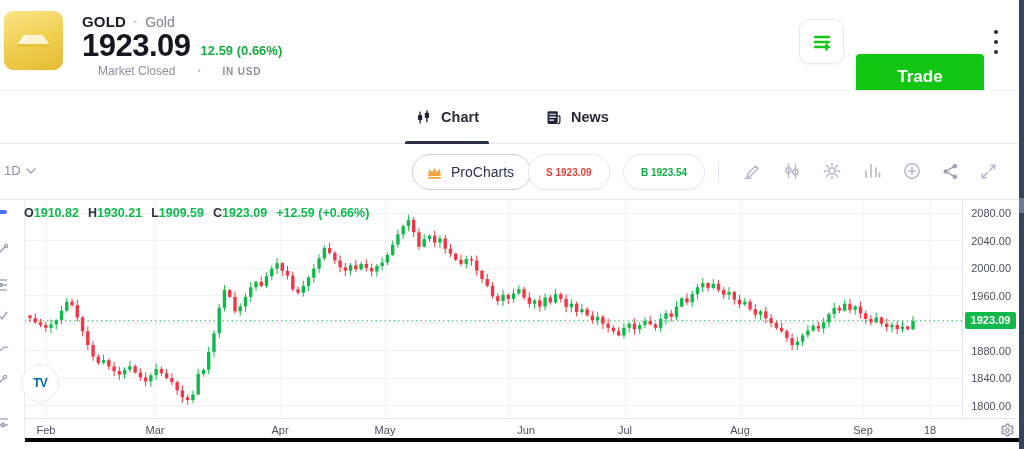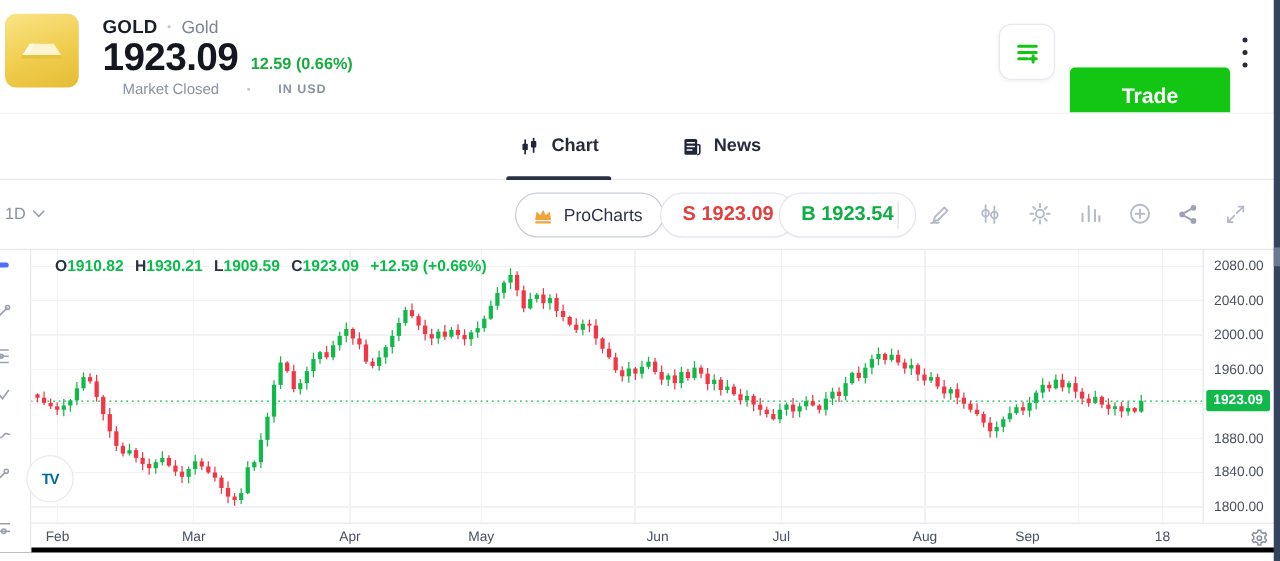--- a/index.html
+++ b/index.html
@@ -43,31 +43,31 @@
        background:#2a3145; border-radius:2px 2px 0 0; }
 
   
   #chart-toolbar { left:0; top:145px; width:1024px; height:55px; border-bottom:1px solid #e8e9ef; background:#fff; }
   #timeframe { position:absolute; left:4px; top:18px; display:flex; align-items:center; gap:5px;
        color:#8a90a3; font-size:13px; cursor:pointer; }
   #procharts-button { position:absolute; left:412px; top:9px; height:36px; padding:0 16px 0 13px;
        display:flex; align-items:center; gap:8px; border:1.5px solid #c9cede; border-radius:18px;
        background:#fff; font-size:14px; color:#2b3250; cursor:pointer; font-family:"Liberation Sans",sans-serif; }
   .quote-pill { position:absolute; top:9px; height:36px; padding:16px 17px; display:flex; align-items:center;
-       border:1px solid #e4e7ee; border-radius:18px; background:#fff; font-size:16px; font-weight:700;
+       border:1px solid #e4e7ee; border-radius:18px; background:#fff; font-size:10px; font-weight:700;
        cursor:pointer; box-shadow:0 1px 2px rgba(40,50,80,.04); font-family:"Liberation Sans",sans-serif; }
   #sell-pill { left:528px; color:#e2403c; }
   #buy-pill  { left:623px; color:#0fae43; }
   #toolbar-divider { position:absolute; left:718px; top:16px; width:1px; height:22px; background:#dfe2ea; }
   .tool-icon { position:absolute; top:15px; width:22px; height:22px; color:#b4b9c9; cursor:pointer;
        display:flex; align-items:center; justify-content:center; }
 
   
   #chart-svg { position:absolute; left:0; top:200px; }
-  #ohlc-legend { left:44px; top:206px; font-size:12.5px; font-weight:700; color:#2c3140;
+  #ohlc-legend { left:24px; top:206px; font-size:12.5px; font-weight:700; color:#2c3140;
        display:flex; gap:9px; z-index:5; }
   #ohlc-legend .val { color:#0abc4a; }
   #ohlc-legend .grp b { color:#2c3140; font-weight:700; }
   #left-tools { left:0; top:200px; width:25px; height:242px; background:#fff;
        border-right:1px solid #e7e9ef; overflow:hidden; z-index:4; }
   .ltool { position:absolute; left:-8px; color:#9aa0b1; cursor:pointer; }
   #active-tool-dash { position:absolute; left:-5px; top:10px; width:12px; height:4px;
        border-radius:2px; background:#4f6ef7; }
   #tv-logo { left:21px; top:364px; width:38px; height:38px; border-radius:50%; background:#fff;
        border:1px solid #e8eaf0; display:flex; align-items:center; justify-content:center;
@@ -688,20 +688,20 @@
         <circle cx="10" cy="10" r="2.1"></circle>
       </g>
     </svg>
   <div class="x-tick" style="left: 46px;">Feb</div>
       <div class="x-tick" style="left: 155px;">Mar</div>
       <div class="x-tick" style="left: 280px;">Apr</div>
       <div class="x-tick" style="left: 385px;">May</div>
       <div class="x-tick" style="left: 526px;">Jun</div>
       <div class="x-tick" style="left: 625px;">Jul</div>
       <div class="x-tick" style="left: 740px;">Aug</div>
-      <div class="x-tick" style="left: 822px;">Sep</div>
+      <div class="x-tick" style="left: 863px;">Sep</div>
       <div class="x-tick" style="left: 930px;">18</div>
     </div>
 
   <div class="abs" id="page-scrollbar">
     <div class="thumb"></div>
   </div>
 </div>
 
 </body></html>

